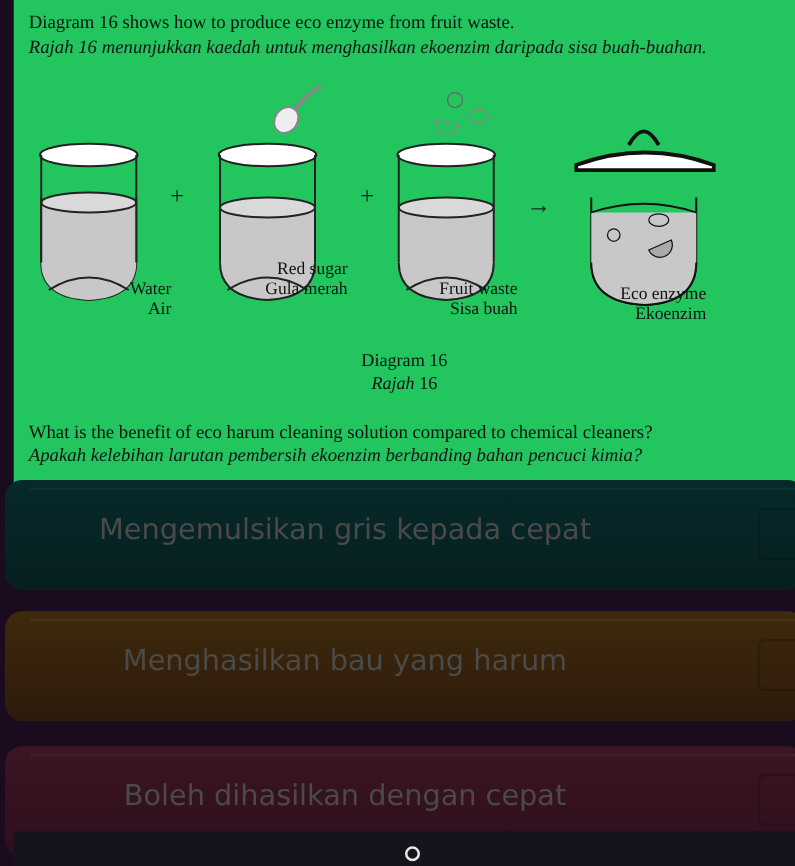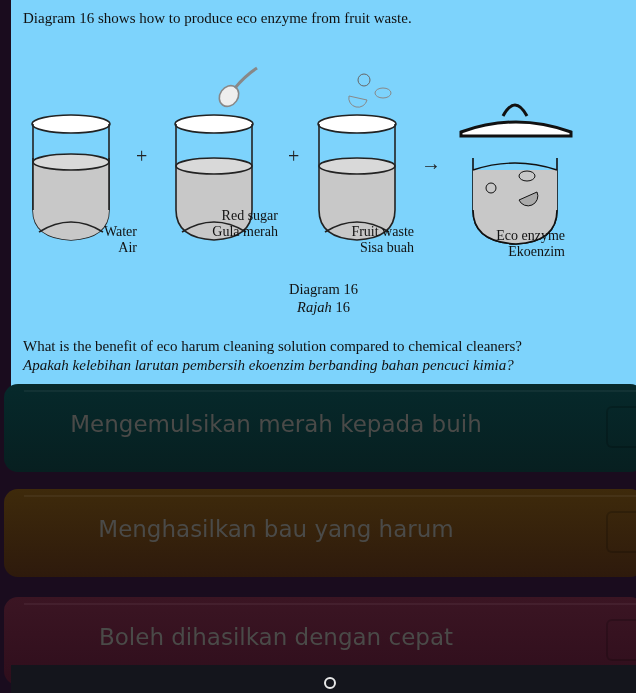--- a/index.html
+++ b/index.html
@@ -4,21 +4,21 @@
 <style>
   html, body { margin: 0; padding: 0; }
   body {
     width: 636px; height: 693px; overflow: hidden;
     background: #1a0c1e;
     position: relative;
     font-family: "Liberation Serif", serif;
   }
   .question-card {
     position: absolute; left: 11px; top: 0; width: 625px; height: 392px;
-    background: #7dd3fc;
+    background: #22c55e;
   }
   .q-text { position: absolute; left: 12px; font-size: 15px; color: #111; white-space: nowrap; }
   .q-text.it { font-style: italic; }
   .diagram { position: absolute; left: 0; top: 60px; width: 625px; height: 210px; }
   .diagram svg { position: absolute; left: 0; top: 0; }
   .label { position: absolute; font-size: 14px; color: #111; text-align: right; width: 120px; }
   .label .en { display: block; }
   .label .ms { display: block; }
   .caption { position: absolute; left: 0; width: 625px; text-align: center; font-size: 14.5px; color: #111; }
   .caption .ms-word { font-style: italic; }
@@ -50,20 +50,21 @@
   .bottom-bar .handle-icon {
     position: absolute; left: 313px; top: 12px; width: 12px; height: 12px;
     border: 2.5px solid #e8e8e8; border-radius: 50%; box-sizing: border-box;
   }
 </style>
 </head>
 <body>
 
 <div class="question-card">
   <div class="q-text" style="top:10px;">Diagram 16 shows how to produce eco enzyme from fruit waste.</div>
+  <div class="q-text it" style="top:30px;">Rajah 16 menunjukkan kaedah untuk menghasilkan ekoenzim daripada sisa buah-buahan.</div>
 
   <div class="diagram">
     <svg width="625" height="210" viewBox="0 0 625 210">
 
       <g stroke="#222" stroke-width="1.6" fill="none">
         <path d="M22 98 L22 150 Q22 178 60 180 Q98 178 98 150 L98 98" fill="none"></path>
         <path d="M22 102 L22 150 Q22 178 60 180 Q98 178 98 150 L98 102 Z" fill="#c8c8c8" stroke="none"></path>
         <ellipse cx="60" cy="102" rx="38" ry="8" fill="#d9d9d9"></ellipse>
         <ellipse cx="60" cy="64" rx="39" ry="9" fill="#fff"></ellipse>
         <line x1="22" y1="64" x2="22" y2="150"></line>
@@ -132,21 +133,21 @@
 
   <div class="caption" style="top:281px;">Diagram 16</div>
   <div class="caption" style="top:299px;"><span class="ms-word">Rajah</span><span> 16</span></div>
 
   <div class="q-text" style="top:338px;">What is the benefit of eco harum cleaning solution compared to chemical cleaners?</div>
   <div class="q-text it" style="top:357px;">Apakah kelebihan larutan pembersih ekoenzim berbanding bahan pencuci kimia?</div>
 </div>
 
 <div class="option opt-1">
   <div class="topline"></div>
-  <span class="opt-label">Mengemulsikan merah kepada buih</span>
+  <span class="opt-label">Mengemulsikan gris kepada cepat</span>
   <div class="checkbox"></div>
 </div>
 
 <div class="option opt-2">
   <div class="topline"></div>
   <span class="opt-label">Menghasilkan bau yang harum</span>
   <div class="checkbox"></div>
 </div>
 
 <div class="option opt-3">

